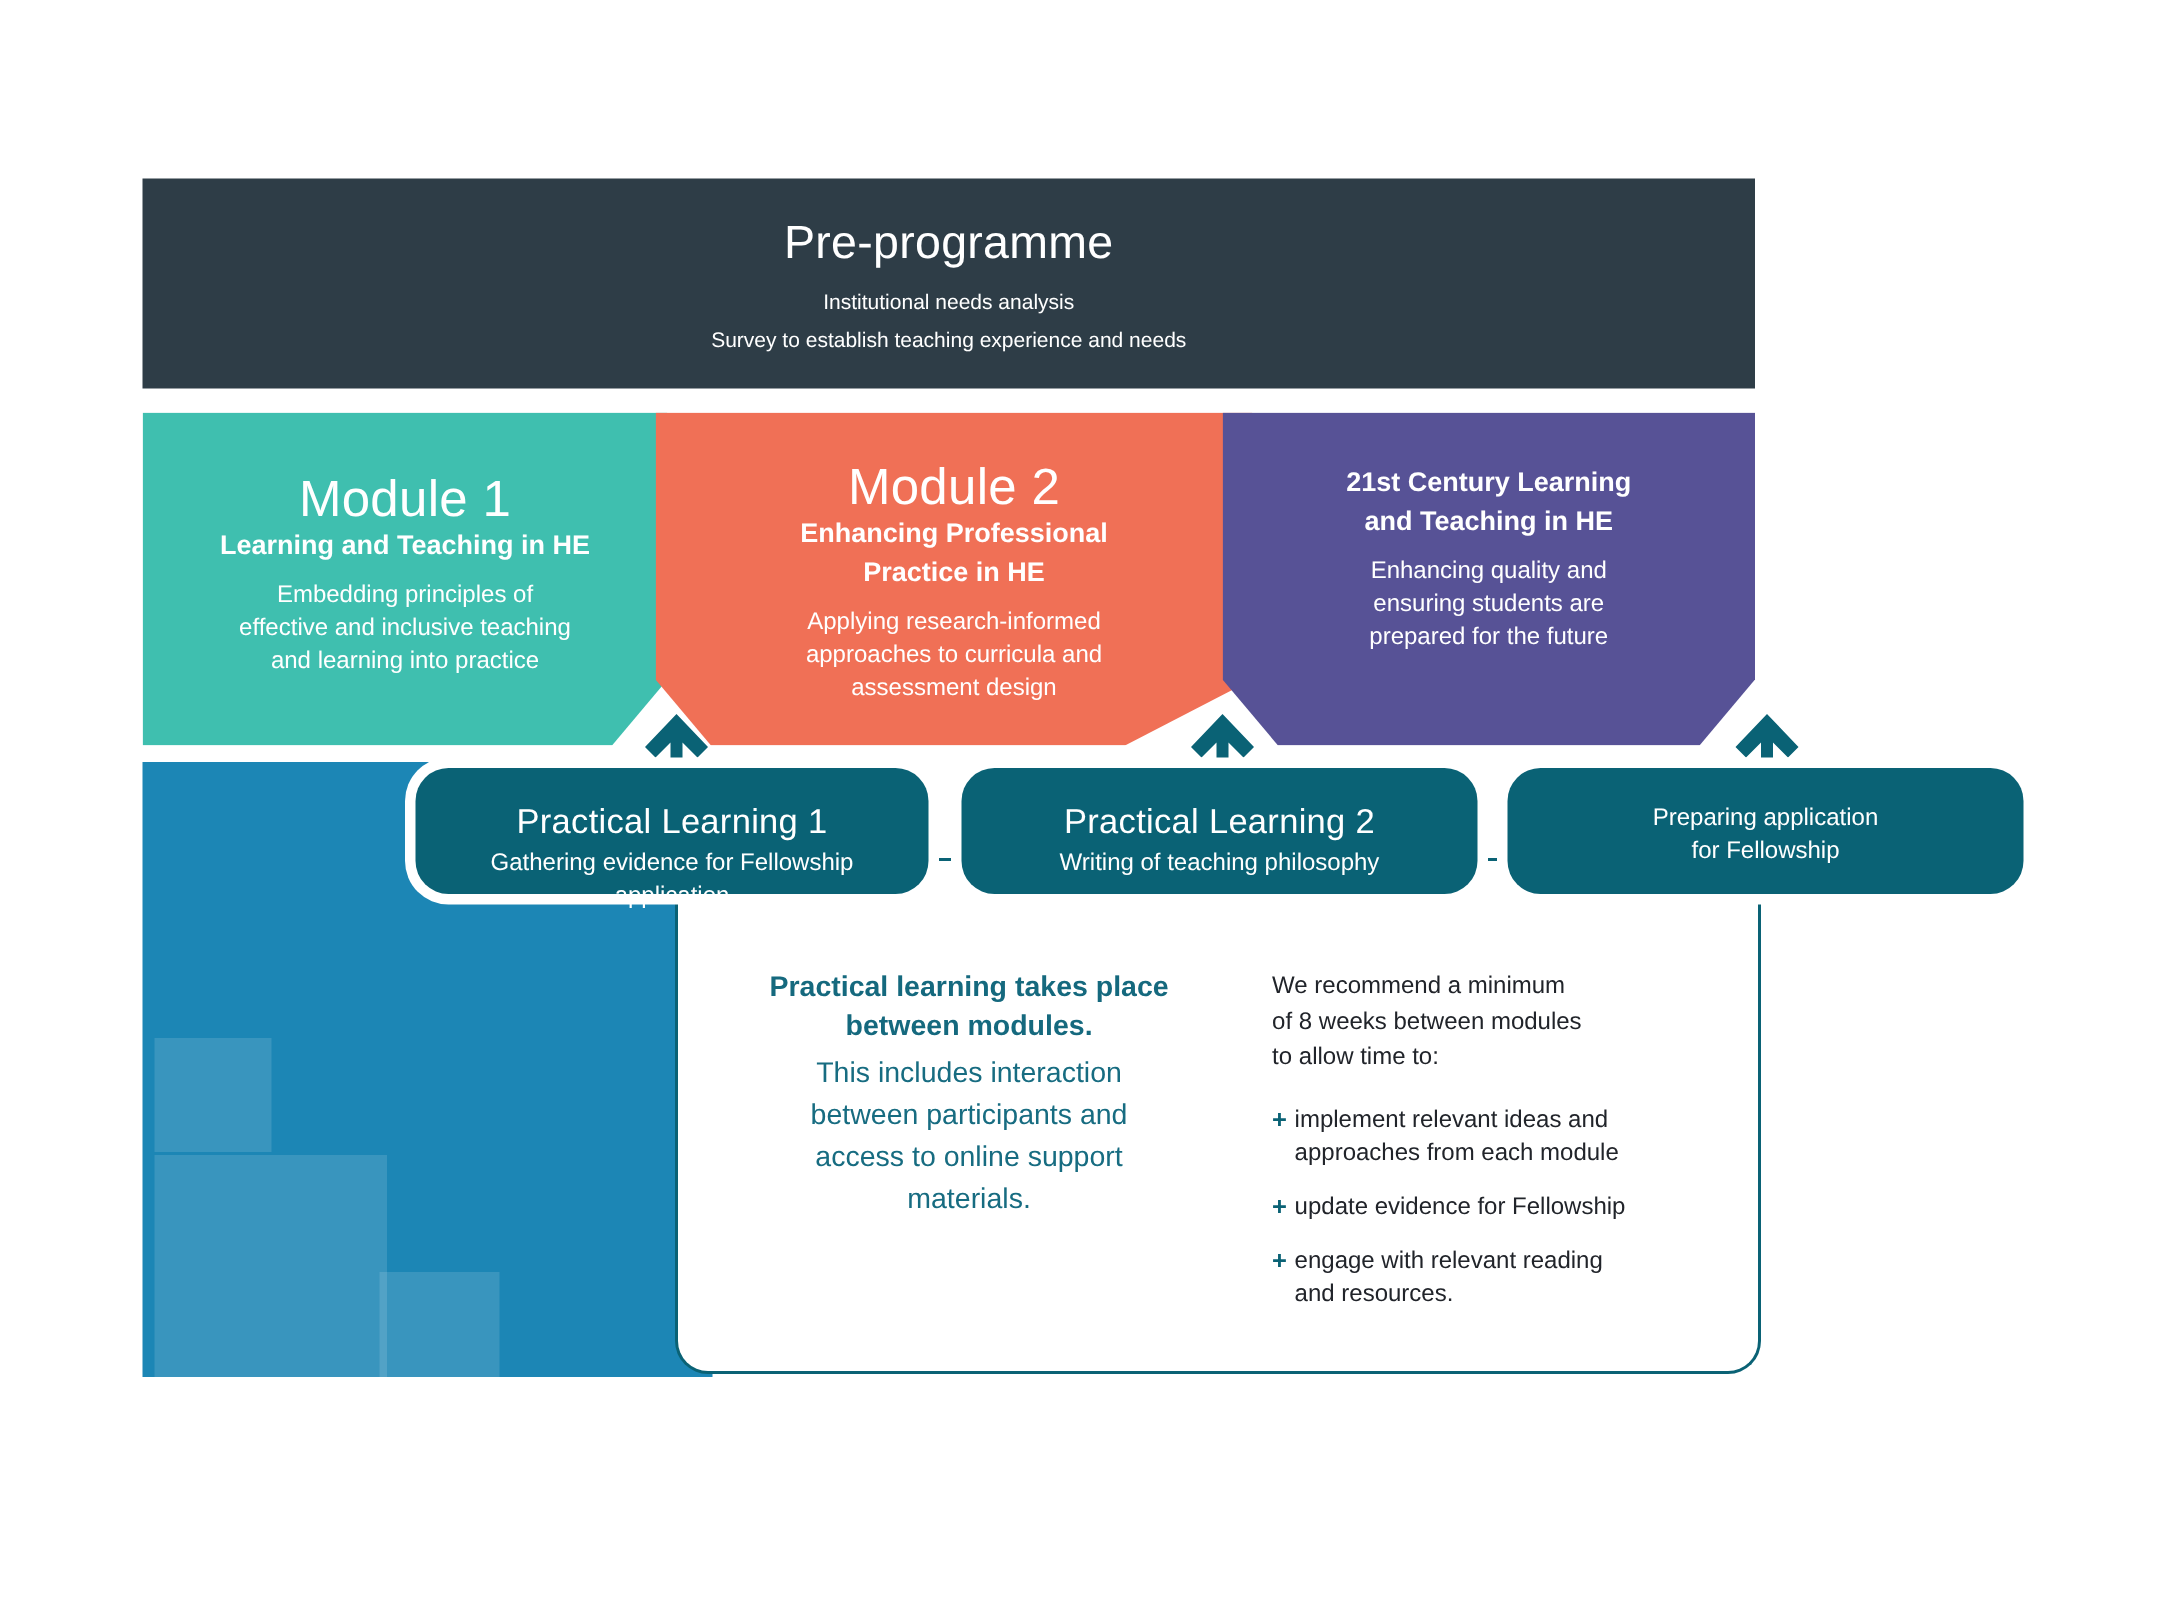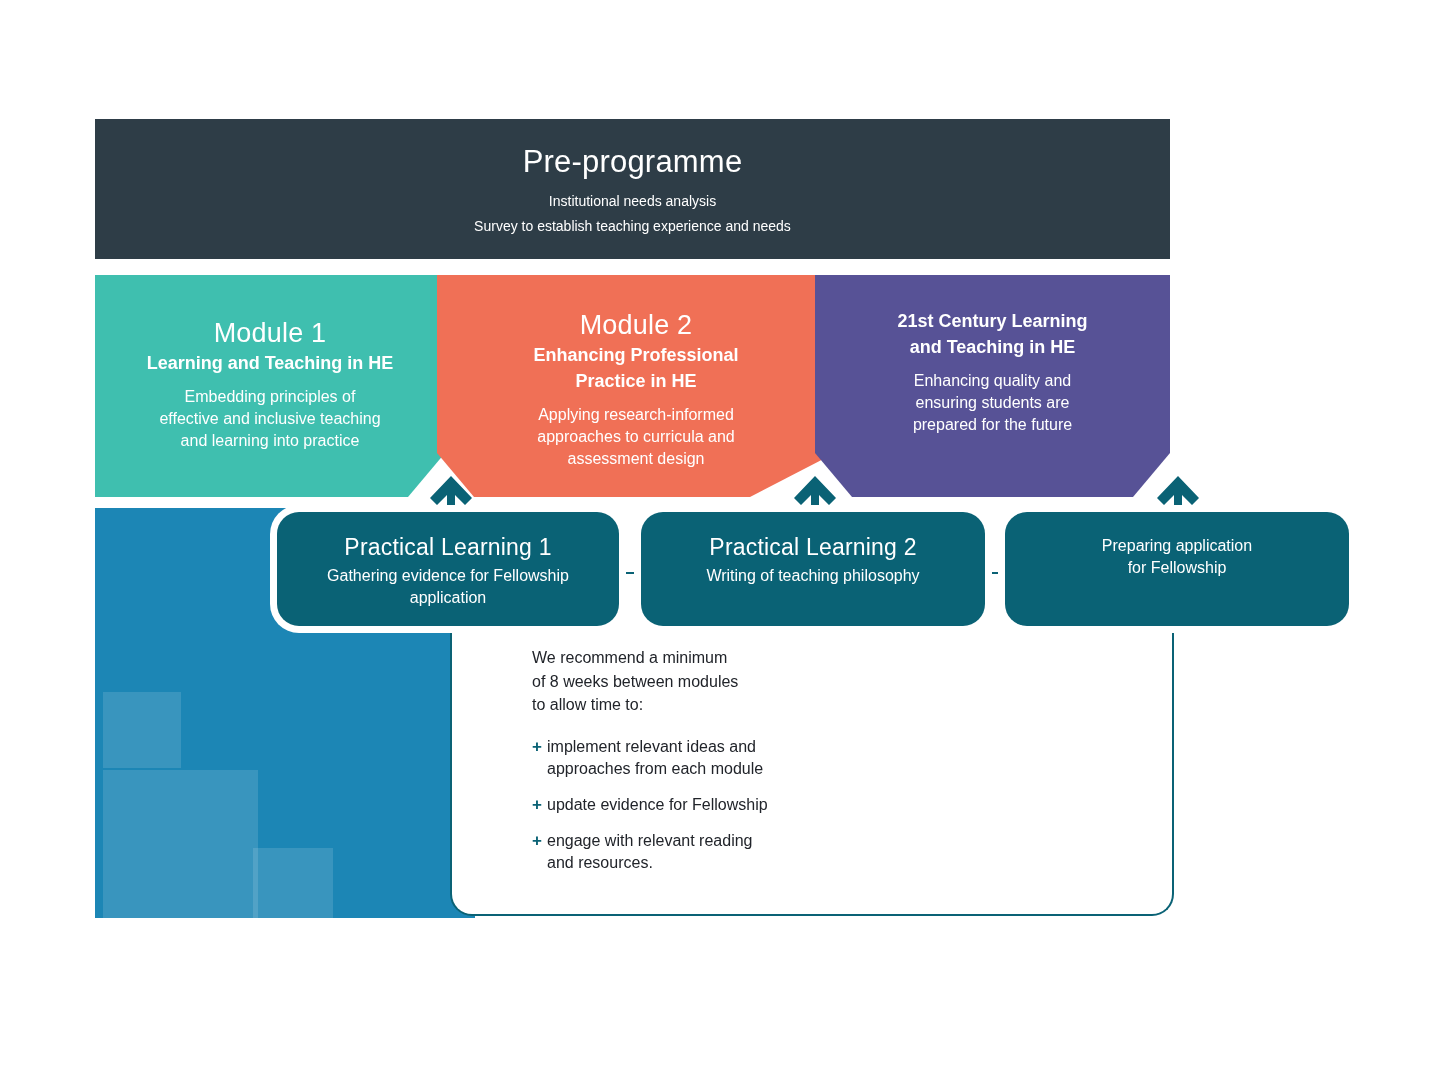--- a/index.html
+++ b/index.html
@@ -54,21 +54,21 @@
   .module {
     position: absolute;
     top: 0;
     height: 222px;
     color: #ffffff;
     text-align: center;
     padding-left: 14px;
     padding-right: 14px;
   }
   .module .m-name {
-    font-size: 27px;
+    font-size: 34px;
     line-height: 34px;
     font-weight: 400;
     letter-spacing: 0.2px;
   }
   .module .m-subtitle {
     font-size: 18px;
     line-height: 26px;
     font-weight: 700;
   }
   .module .m-desc {
@@ -218,21 +218,21 @@
     background: #0a6275;
     z-index: 4;
   }
   #pl-conn-1 { left: 612px; top: 572px; width: 42px; }
   #pl-conn-2 { left: 976px; top: 572px; width: 42px; }
 
   
   .pl-box {
     position: absolute;
     top: 512px;
-    height: 114px;
+    height: 84px;
     background: #0a6275;
     color: #ffffff;
     border-radius: 22px;
     text-align: center;
     padding-top: 20px;
     z-index: 7;
     box-shadow: 0 0 0 7px #ffffff;
   }
   #pl-1 { left: 277px; width: 342px; }
   #pl-2 { left: 641px; width: 344px; }
@@ -299,20 +299,28 @@
   <div class="blue-block">
     <div class="blue-sq" id="blue-sq-a"></div>
     <div class="blue-sq" id="blue-sq-b"></div>
     <div class="blue-sq" id="blue-sq-c"></div>
   </div>
 
   <div class="info-panel"></div>
   <div class="panel-top-mask"></div>
 
   <div class="info-inner" style="left:450px; top:574px;">
+    <div class="info-left">
+      <div class="il-bold">Practical learning takes place</div>
+      <div class="il-bold">between modules.</div>
+      <div class="il-body">This includes interaction</div>
+      <div class="il-body" style="margin-top:0">between participants and</div>
+      <div class="il-body" style="margin-top:0">access to online support</div>
+      <div class="il-body" style="margin-top:0">materials.</div>
+    </div>
 
     <div class="info-right">
       <div class="ir-intro">
         <div>We recommend a minimum</div>
         <div>of 8 weeks between modules</div>
         <div>to allow time to:</div>
       </div>
       <div class="bullets">
         <div class="bullet">
           <span class="plus">+</span>

